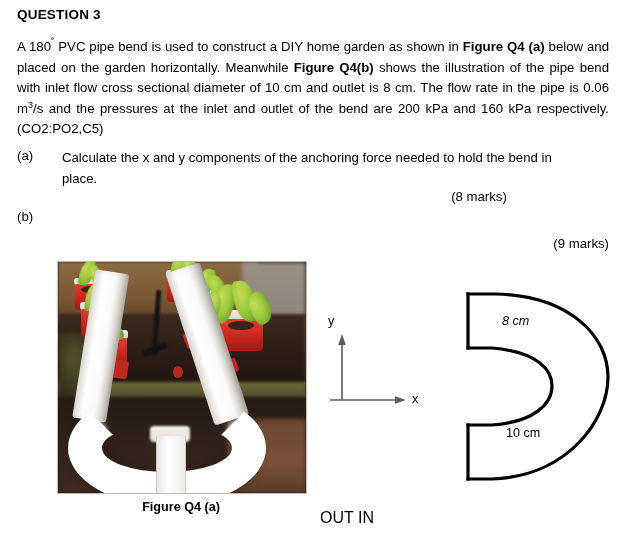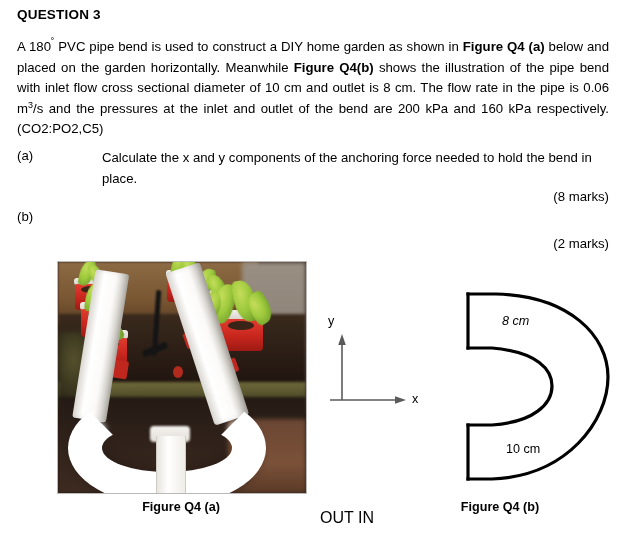--- a/index.html
+++ b/index.html
@@ -46,21 +46,20 @@
   sup { font-size: 9px; vertical-align: super; line-height: 0; }
   .deg { font-size: 10px; vertical-align: super; line-height: 0; }
   .part-label {
     position: absolute;
     font-size: 13.2px;
   }
   .part-text {
     position: absolute;
     font-size: 13.2px;
     line-height: 20.5px;
-    margin-left: 40px;
   }
   .marks {
     position: absolute;
     font-size: 13.2px;
     text-align: right;
   }
 
   
   .photo {
     position: absolute;
@@ -227,24 +226,24 @@
 <body>
 
 <div class="page">
 
   <div class="q-title">QUESTION 3</div>
 
   <div class="q-body">A 180<span class="deg">˚</span> PVC pipe bend is used to construct a DIY home garden as shown in <b>Figure Q4 (a)</b> below and placed on the garden horizontally.  Meanwhile <b>Figure Q4(b)</b> shows the illustration of the pipe bend with inlet flow cross sectional diameter of 10 cm and outlet is 8 cm. The flow rate in the pipe is 0.06 m<sup>3</sup>/s and the pressures at the inlet and outlet of the bend are 200 kPa and 160 kPa respectively.  (CO2:PO2,C5)</div>
 
   <div class="part-label" style="left:17px; top:148px;">(a)</div>
   <div class="part-text" style="left:62px; top:148px; width:520px;">Calculate the x and y components of the anchoring force needed to hold the bend in place.</div>
-  <div class="marks" style="left:349px; top:189px; width:260px;">(8 marks)</div>
+  <div class="marks" style="left:349px; top:189px; width:260px;text-align:center;">(8 marks)</div>
 
   <div class="part-label" style="left:17px; top:209px;">(b)</div>
-  <div class="marks" style="left:349px; top:236px; width:260px;">(2 marks)</div>
+  <div class="marks" style="left:349px; top:236px; width:260px;">(9 marks)</div>
 
   <div class="photo">
     <div class="photo-inner">
       <div class="bg-wood-top"></div>
       <div class="bg-wallR"></div>
       <div class="bg-dark-mid"></div>
       <div class="bg-plank"></div>
       <div class="bg-greenL"></div>
       <div class="bg-floor"></div>
       <div class="bg-floorR"></div>
@@ -373,18 +372,17 @@
         <line x1="172" y1="163" x2="172" y2="201" stroke="#000000" stroke-width="3">
         <polygon points="172,155 167,169 177,169" fill="#000000">
         <polygon points="172,209 167,195 177,195" fill="#000000">
       </polygon></polygon></line></g>
     
 
     
     <div class="axis-label" style="left:8px; top:44px;">y</div>
     <div class="axis-label" style="left:92px; top:122px;">x</div>
     <div class="dim-label" style="left:182px; top:44px;font-style:italic;">8 cm</div>
-    <div class="dim-label" style="left:186px; top:172px;">10 cm</div>
+    <div class="dim-label" style="left:186px; top:156px;">10 cm</div>
   </div>
 
-  <div class="fig-cap" style="left:410px; top:500px; width:180px;">Figure Q4 (b)</div>
 
 </div>
 
 </body></html>

